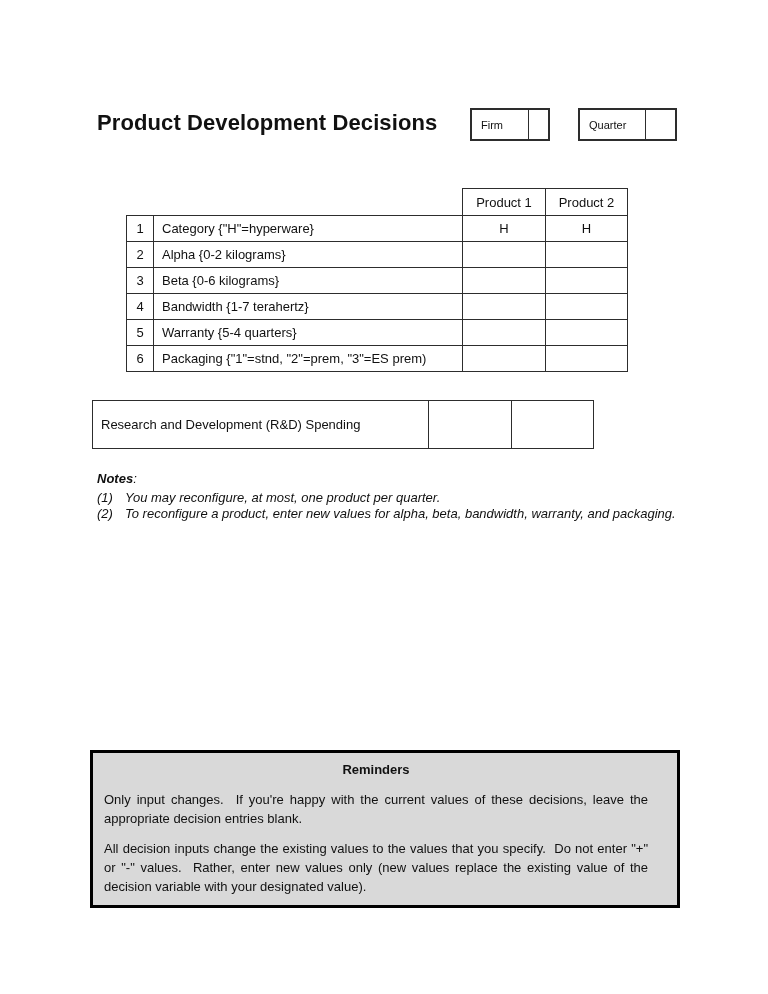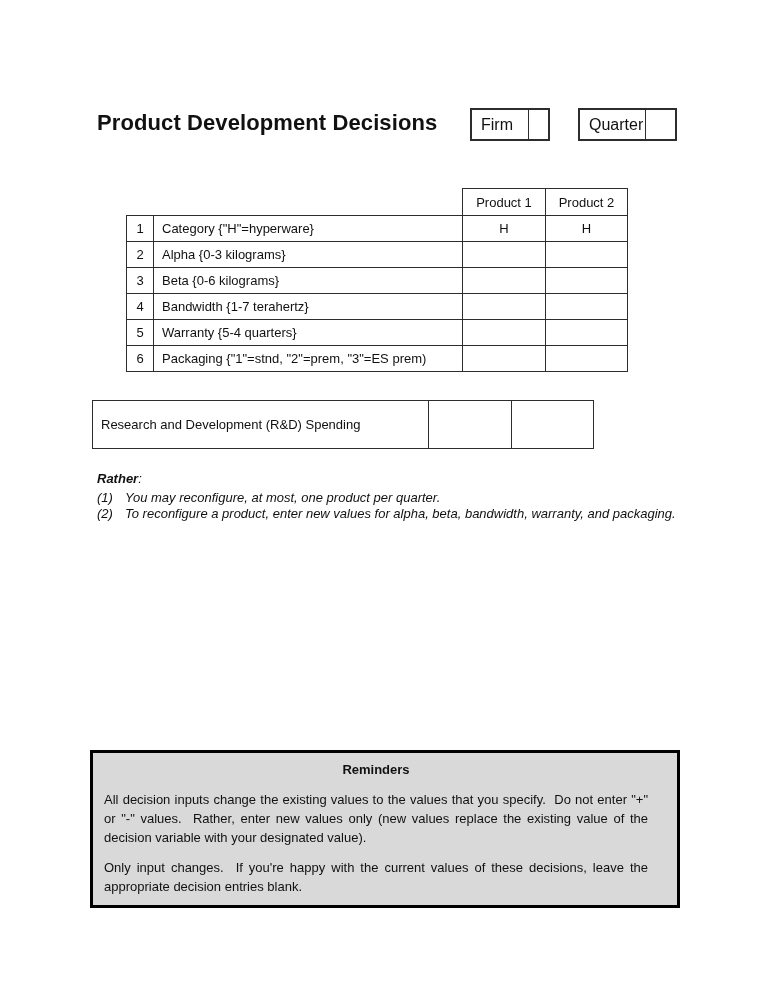--- a/index.html
+++ b/index.html
@@ -20,21 +20,21 @@
   .tag-box {
     position: absolute; top: 108px; height: 33px;
     border: 2px solid #2d2d2d;
     display: flex; align-items: stretch;
     background: #fff;
   }
   .tag-box.firm { left: 470px; width: 80px; }
   .tag-box.quarter { left: 578px; width: 99px; }
   .tag-label {
     display: flex; align-items: center;
-    padding-left: 9px; font-size: 16px;
+    padding-left: 9px; font-size: 11px;
     border-right: 1.5px solid #2d2d2d;
   }
   .tag-box.firm .tag-label { width: 57px; }
   .tag-box.quarter .tag-label { width: 66px; }
   .tag-value { flex: 1; }
 
   
   .decision-table {
     position: absolute; left: 92px; top: 188px;
     border-collapse: collapse; table-layout: fixed;
@@ -114,21 +114,21 @@
     <th>Product 2</th>
   </tr>
   <tr>
     <td class="c-num">1</td>
     <td class="c-label">Category {"H"=hyperware}</td>
     <td class="c-val">H</td>
     <td class="c-val">H</td>
   </tr>
   <tr>
     <td class="c-num">2</td>
-    <td class="c-label">Alpha {0-3 kilograms}</td>
+    <td class="c-label">Alpha {0-2 kilograms}</td>
     <td class="c-val"></td>
     <td class="c-val"></td>
   </tr>
   <tr>
     <td class="c-num">3</td>
     <td class="c-label">Beta {0-6 kilograms}</td>
     <td class="c-val"></td>
     <td class="c-val"></td>
   </tr>
   <tr>
@@ -161,28 +161,28 @@
   <tbody>
       <tr>
     <td class="c-label">Research and Development (R&amp;D) Spending</td>
     <td class="c-val"></td>
     <td class="c-val"></td>
   </tr>
 </tbody>
   </table>
 
 <div class="notes">
-  <div class="notes-heading"><span class="nh-word">Rather</span><span>:</span></div>
+  <div class="notes-heading"><span class="nh-word">Notes</span><span>:</span></div>
   <div class="note-item">
     <span class="note-num">(1)</span>
     <span class="note-text">You may reconfigure, at most, one product per quarter.</span>
   </div>
   <div class="note-item">
     <span class="note-num">(2)</span>
     <span class="note-text">To reconfigure a product, enter new values for alpha, beta, bandwidth, warranty, and packaging.</span>
   </div>
 </div>
 
 <div class="reminders-box">
   <div class="reminders-title">Reminders</div>
+  <div class="reminders-para">Only input changes.  If you're happy with the current values of these decisions, leave the appropriate decision entries blank.</div>
   <div class="reminders-para">All decision inputs change the existing values to the values that you specify.  Do not enter "+" or "-" values.  Rather, enter new values only (new values replace the existing value of the decision variable with your designated value).</div>
-  <div class="reminders-para">Only input changes.  If you're happy with the current values of these decisions, leave the appropriate decision entries blank.</div>
 </div>
 
 </body></html>

